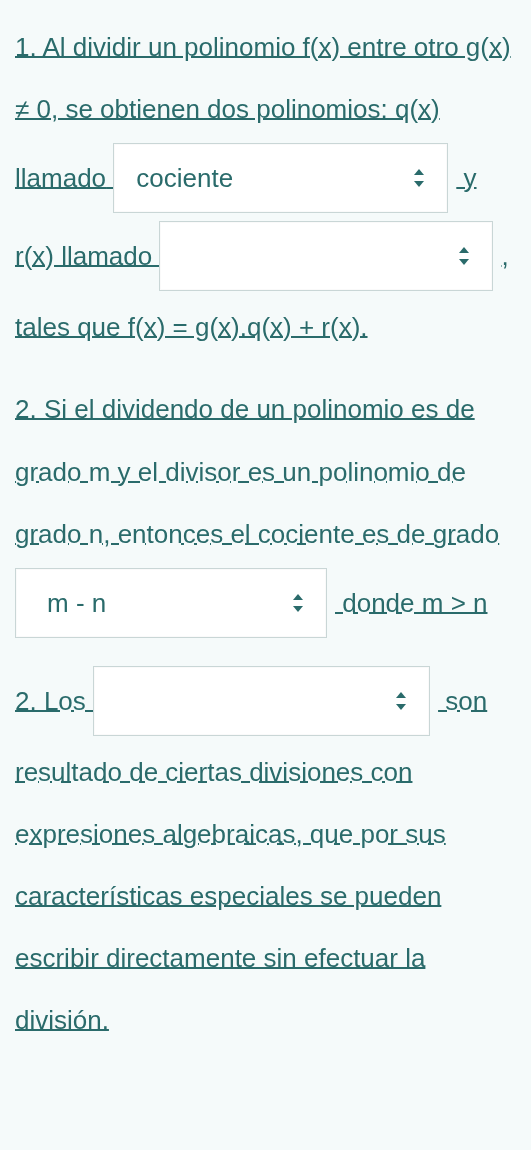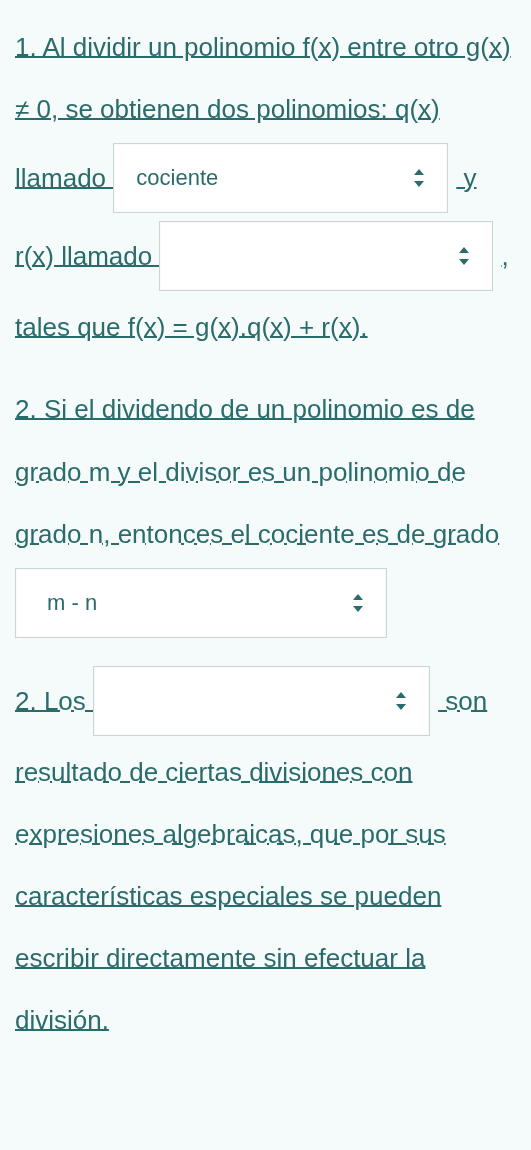--- a/index.html
+++ b/index.html
@@ -33,36 +33,36 @@
     justify-content: space-between;
     border: 1px solid #c9d6d6;
     background: #ffffff;
     height: 70px;
     padding: 0 20px 0 22px;
     vertical-align: middle;
     margin: 4px 8px 4px 0;
     box-shadow: inset 0 0 0 1px rgba(0,0,0,0.02);
   }
   .select-wrap .sel-text {
-    font-size: 22px;
+    font-size: 26px;
     color: #2a6b6b;
     white-space: nowrap;
     overflow: hidden;
   }
   .select-wrap .caret {
     display: inline-block;
     margin-left: 24px;
     flex-shrink: 0;
   }
   .select-wrap .caret svg {
     display: block;
   }
   .w-335 { width: 335px; }
   .w-334 { width: 334px; }
-  .w-336 { width: 372px; padding-left: 31px; }
+  .w-336 { width: 312px; padding-left: 31px; }
   .w-337 { width: 337px; }
 </style>
 </head>
 <body>
 
 <div class="page">
 
   <div class="sentence">
     <span class="text">1. Al dividir un polinomio f(x) entre otro g(x) ≠ 0, se obtienen dos polinomios: q(x) llamado</span>
     <span class="select-wrap w-335">
@@ -87,21 +87,21 @@
   <div class="sentence">
     <span class="text">2. Si el dividendo de un polinomio es de grado m y el divisor es un polinomio de grado n, entonces el cociente es de grado</span>
     <span class="select-wrap w-336">
       <span class="sel-text">m - n</span>
       <span class="caret">
         <svg width="16" height="22" viewBox="0 0 16 22">
           <polygon points="8,2 13,8 3,8" fill="#2a6b6b"></polygon>
           <polygon points="8,20 13,14 3,14" fill="#2a6b6b"></polygon>
         </svg>
       </span>
-    </span>
+    </span><span class="text"> donde m &gt; n</span>
   </div>
 
   <div class="sentence">
     <span class="text">2. Los </span><span class="select-wrap w-337">
       <span class="sel-text"></span>
       <span class="caret">
         <svg width="16" height="22" viewBox="0 0 16 22">
           <polygon points="8,2 13,8 3,8" fill="#2a6b6b"></polygon>
           <polygon points="8,20 13,14 3,14" fill="#2a6b6b"></polygon>
         </svg>

